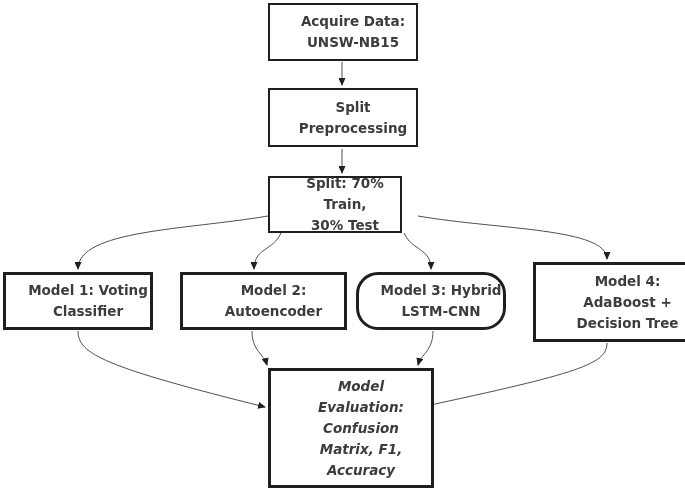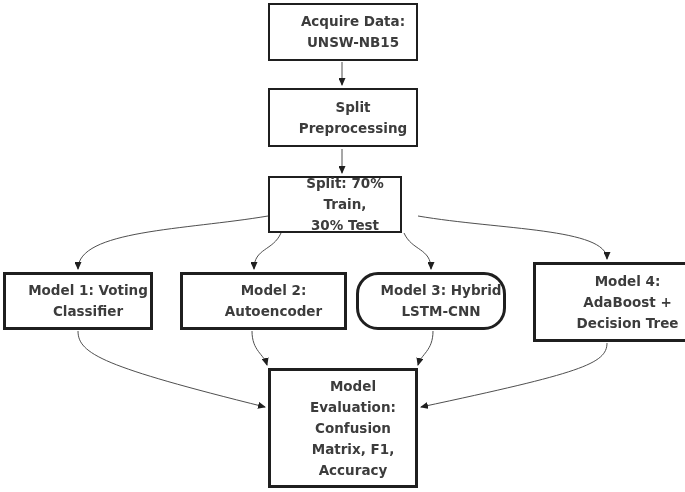--- a/index.html
+++ b/index.html
@@ -49,21 +49,21 @@
   .node .label { white-space: pre-line; }
 
   
   #node-acquire     { left: 268px; top: 3px;   width: 150px; height: 58px; }
   #node-preprocess  { left: 268px; top: 88px;  width: 150px; height: 59px; }
   #node-split       { left: 268px; top: 176px; width: 134px; height: 57px; }
   #node-model1      { left: 3px;   top: 272px; width: 150px; height: 58px; }
   #node-model2      { left: 180px; top: 272px; width: 167px; height: 58px; }
   #node-model3      { left: 356px; top: 272px; width: 150px; height: 58px; border-radius: 22px; }
   #node-model4      { left: 533px; top: 262px; width: 169px; height: 80px; }
-  #node-evaluation  { left: 268px; top: 368px; width: 150px; height: 120px; }
+  #node-evaluation  { left: 268px; top: 368px; width: 166px; height: 120px; font-style: italic; }
 </style>
 </head>
 <body>
 
 <div class="canvas">
 
   <svg class="edges" viewBox="0 0 685 492" xmlns="http://www.w3.org/2000/svg">
     <defs>
       <marker id="arrow" viewBox="0 0 8 7" refX="7" refY="3.5" markerWidth="8" markerHeight="7" orient="auto-start-reverse">
         <path class="arrowhead" d="M0,0 L8,3.5 L0,7 Z"></path>

